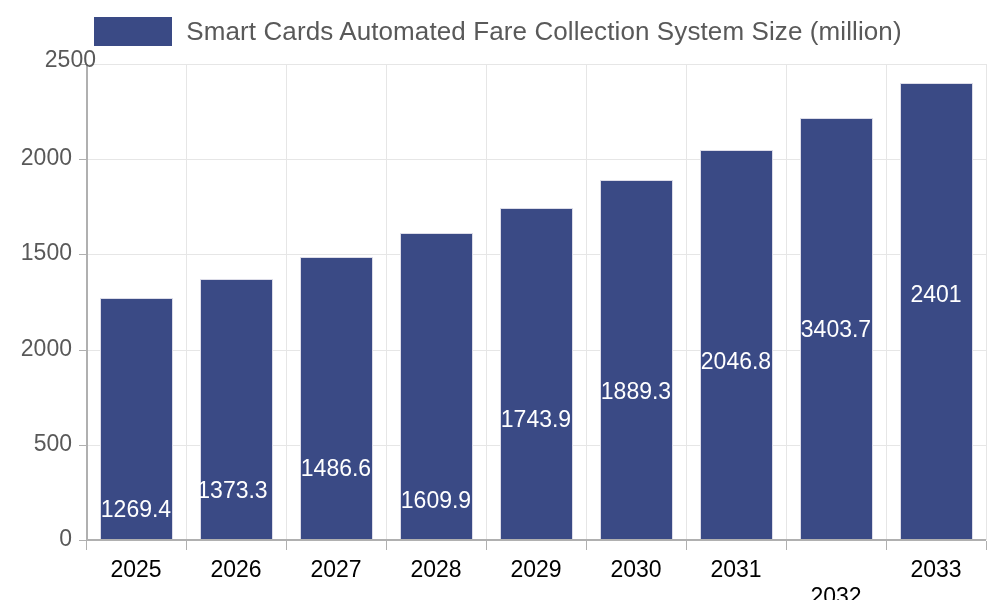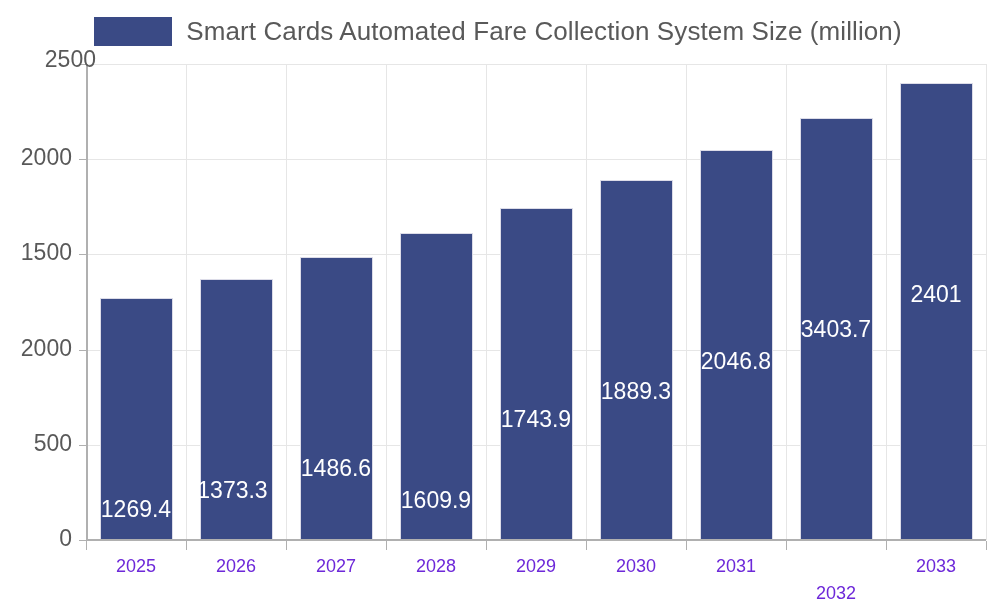--- a/index.html
+++ b/index.html
@@ -111,22 +111,22 @@
   .xtick-mark {
     position: absolute;
     top: 541px;
     width: 1px;
     height: 9px;
     background: #b0b0b0;
   }
   .xtick-label {
     position: absolute;
     top: 556px;
-    font-size: 18px;
-    color: #6d28d9;
+    font-size: 23px;
+    color: #000000;
     text-align: center;
     white-space: nowrap;
   }
 
   
   .bar {
     position: absolute;
     background: #3a4a85;
     border: 1px solid #dcdce8;
     box-sizing: border-box;

